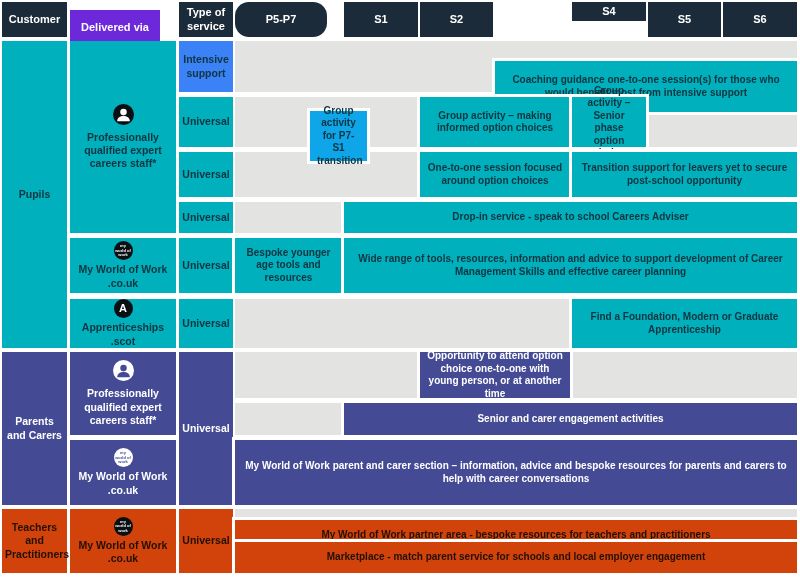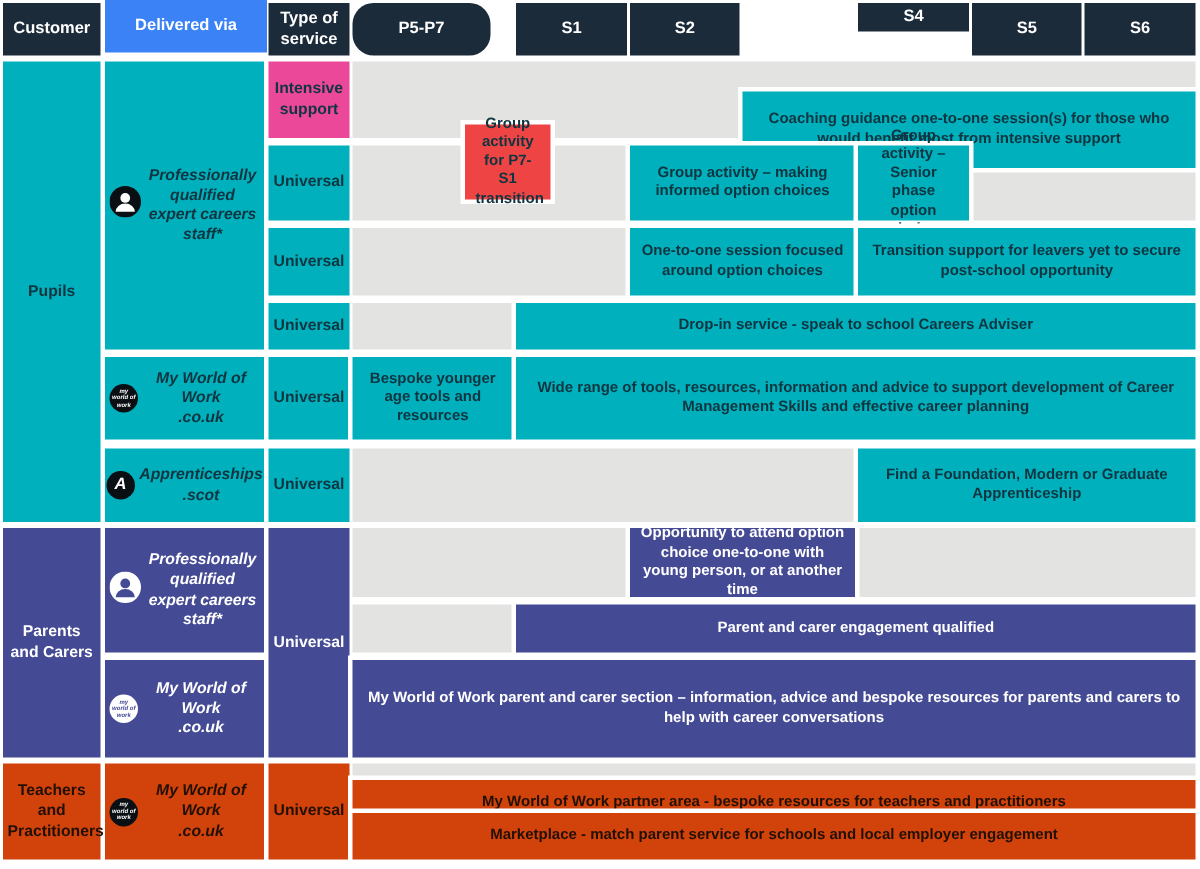--- a/index.html
+++ b/index.html
@@ -14,21 +14,21 @@
   .hdr{color:#fff;font-weight:700;font-size:11px;line-height:1.2;padding:2px;}
   .track{}
   .bar{
     font-weight:700;font-size:10px;line-height:1.25;padding:2px 7px;
     box-shadow:0 0 0 3px #ffffff;
   }
   .leftcell{
     font-weight:700;font-size:10.5px;line-height:1.25;padding:2px 3px;
     white-space:pre-line;
   }
-  .delivered{flex-direction:row;gap:3px;font-style:italic;}
+  .delivered{flex-direction:column;gap:3px;}
   .icon-circle{
     border-radius:50%;display:flex;flex-direction:column;
     align-items:center;justify-content:center;flex:0 0 auto;
   }
   .mwow-line{display:block;font-size:4px;line-height:4.4px;font-weight:700;letter-spacing:0;}
   .a-letter{font-size:11px;font-weight:700;line-height:1;}
   .lbl{display:block;width:100%;}
 </style>
 </head>
 <body>
@@ -41,21 +41,21 @@
     <div class="cell track" style="left: 235px; top: 238px; width: 562px; height: 55px; background: rgb(227, 227, 225);"></div>
     <div class="cell track" style="left: 235px; top: 299px; width: 562px; height: 49px; background: rgb(227, 227, 225);"></div>
     <div class="cell track" style="left: 235px; top: 352px; width: 562px; height: 46px; background: rgb(227, 227, 225);"></div>
     <div class="cell track" style="left: 235px; top: 403px; width: 562px; height: 32px; background: rgb(227, 227, 225);"></div>
     <div class="cell track" style="left: 235px; top: 440px; width: 562px; height: 65px; background: rgb(227, 227, 225);"></div>
     <div class="cell track" style="left: 235px; top: 509px; width: 562px; height: 30px; background: rgb(227, 227, 225);"></div>
     <div class="cell track" style="left: 235px; top: 542px; width: 562px; height: 31px; background: rgb(227, 227, 225);"></div>
     <div class="cell hdr" style="left: 2px; top: 2px; width: 65px; height: 35px; background: rgb(28, 43, 58);">
       <span class="lbl">Customer</span>
     </div>
-    <div class="cell hdr" style="left: 70px; top: 0; width: 108px; height: 35px; background: #3b82f6;">
+    <div class="cell hdr" style="left: 70px; top: 10px; width: 90px; height: 35px; background: #6d28d9;">
       <span class="lbl">Delivered via</span>
     </div>
     <div class="cell hdr" style="left: 179px; top: 2px; width: 54px; height: 35px; background: rgb(28, 43, 58);">
       <span class="lbl">Type of service</span>
     </div>
     <div class="cell hdr" style="left: 235px; top: 2px; width: 92px; height: 35px; background: rgb(28, 43, 58); border-radius: 14px;">
       <span class="lbl">P5-P7</span>
     </div>
     <div class="cell hdr" style="left: 344px; top: 2px; width: 74px; height: 35px; background: rgb(28, 43, 58);">
       <span class="lbl">S1</span>
@@ -75,30 +75,30 @@
     <div class="cell leftcell" style="left: 2px; top: 41px; width: 65px; height: 307px; background: rgb(0, 176, 189); color: rgb(15, 53, 64);"><span class="lbl">Pupils</span></div>
     <div class="cell leftcell delivered" style="left: 70px; top: 41px; width: 106px; height: 192px; background: rgb(0, 176, 189); color: rgb(15, 53, 64);"><div><svg width="21" height="21" viewBox="0 0 20 20">
           <circle cx="10" cy="10" r="10" fill="#0a0f14"></circle>
           <circle cx="10" cy="7.6" r="3.1" fill="#ffffff"></circle>
           <path d="M3.9 16.4 a6.1 5.3 0 0 1 12.2 0 z" fill="#ffffff"></path>
         </svg></div><span class="lbl">Professionally qualified expert careers staff*</span></div>
     <div class="cell leftcell delivered" style="left: 70px; top: 238px; width: 106px; height: 55px; background: rgb(0, 176, 189); color: rgb(15, 53, 64);"><div class="cell icon-circle" style="position: static; width: 19px; height: 19px; background: rgb(10, 15, 20); color: rgb(255, 255, 255);"><span class="mwow-line">my</span><span class="mwow-line">world of</span><span class="mwow-line">work</span></div><span class="lbl">My World of Work
 .co.uk</span></div>
     <div class="cell leftcell delivered" style="left: 70px; top: 299px; width: 106px; height: 49px; background: rgb(0, 176, 189); color: rgb(15, 53, 64);"><div class="cell icon-circle" style="position: static; width: 19px; height: 19px; background: rgb(10, 15, 20); color: rgb(255, 255, 255);"><span class="a-letter">A</span></div><span class="lbl">Apprenticeships
 .scot</span></div>
-    <div class="cell leftcell" style="left: 179px; top: 41px; width: 54px; height: 51px; background: #ec4899; color: rgb(15, 53, 64);"><span class="lbl">Intensive support</span></div>
+    <div class="cell leftcell" style="left: 179px; top: 41px; width: 54px; height: 51px; background: #3b82f6; color: rgb(15, 53, 64);"><span class="lbl">Intensive support</span></div>
     <div class="cell leftcell" style="left: 179px; top: 97px; width: 54px; height: 50px; background: rgb(0, 176, 189); color: rgb(15, 53, 64);"><span class="lbl">Universal</span></div>
     <div class="cell leftcell" style="left: 179px; top: 152px; width: 54px; height: 45px; background: rgb(0, 176, 189); color: rgb(15, 53, 64);"><span class="lbl">Universal</span></div>
     <div class="cell leftcell" style="left: 179px; top: 202px; width: 54px; height: 31px; background: rgb(0, 176, 189); color: rgb(15, 53, 64);"><span class="lbl">Universal</span></div>
     <div class="cell leftcell" style="left: 179px; top: 238px; width: 54px; height: 55px; background: rgb(0, 176, 189); color: rgb(15, 53, 64);"><span class="lbl">Universal</span></div>
     <div class="cell leftcell" style="left: 179px; top: 299px; width: 54px; height: 49px; background: rgb(0, 176, 189); color: rgb(15, 53, 64);"><span class="lbl">Universal</span></div>
     <div class="cell bar" style="left: 495px; top: 41px; width: 302px; height: 51px; background: rgb(0, 176, 189); color: rgb(15, 53, 64); margin-top: 20px;">
       <span class="lbl">Coaching guidance one-to-one session(s) for those who would benefit most from intensive support</span>
     </div>
-    <div class="cell bar" style="left: 310px; top: 83px; width: 57px; height: 50px; background: #ef4444; color: rgb(15, 53, 64);">
+    <div class="cell bar" style="left: 310px; top: 111px; width: 57px; height: 50px; background: #0ea5e9; color: rgb(15, 53, 64);">
       <span class="lbl">Group activity for P7-S1 transition</span>
     </div>
     <div class="cell bar" style="left: 420px; top: 97px; width: 150px; height: 50px; background: rgb(0, 176, 189); color: rgb(15, 53, 64);">
       <span class="lbl">Group activity – making informed option choices</span>
     </div>
     <div class="cell bar" style="left: 572px; top: 97px; width: 74px; height: 50px; background: rgb(0, 176, 189); color: rgb(15, 53, 64);">
       <span class="lbl">Group activity – Senior phase option choice</span>
     </div>
     <div class="cell bar" style="left: 420px; top: 152px; width: 150px; height: 45px; background: rgb(0, 176, 189); color: rgb(15, 53, 64);">
       <span class="lbl">One-to-one session focused around option choices</span>
@@ -124,21 +124,21 @@
           <circle cx="10" cy="7.6" r="3.1" fill="#444a94"></circle>
           <path d="M3.9 16.4 a6.1 5.3 0 0 1 12.2 0 z" fill="#444a94"></path>
         </svg></div><span class="lbl">Professionally qualified expert careers staff*</span></div>
     <div class="cell leftcell delivered" style="left: 70px; top: 440px; width: 106px; height: 65px; background: rgb(68, 74, 148); color: rgb(255, 255, 255);"><div class="cell icon-circle" style="position: static; width: 19px; height: 19px; background: rgb(255, 255, 255); color: rgb(68, 74, 148);"><span class="mwow-line">my</span><span class="mwow-line">world of</span><span class="mwow-line">work</span></div><span class="lbl">My World of Work
 .co.uk</span></div>
     <div class="cell leftcell" style="left: 179px; top: 352px; width: 54px; height: 153px; background: rgb(68, 74, 148); color: rgb(255, 255, 255);"><span class="lbl">Universal</span></div>
     <div class="cell bar" style="left: 420px; top: 352px; width: 150px; height: 46px; background: rgb(68, 74, 148); color: rgb(255, 255, 255);">
       <span class="lbl">Opportunity to attend option choice one-to-one with young person, or at another time</span>
     </div>
     <div class="cell bar" style="left: 344px; top: 403px; width: 453px; height: 32px; background: rgb(68, 74, 148); color: rgb(255, 255, 255);">
-      <span class="lbl">Parent and carer engagement qualified</span>
+      <span class="lbl">Senior and carer engagement activities</span>
     </div>
     <div class="cell bar" style="left: 235px; top: 440px; width: 562px; height: 65px; background: rgb(68, 74, 148); color: rgb(255, 255, 255);">
       <span class="lbl">My World of Work parent and carer section – information, advice and bespoke resources for parents and carers to help with career conversations</span>
     </div>
     <div class="cell leftcell" style="left: 2px; top: 509px; width: 65px; height: 64px; background: rgb(210, 67, 12); color: rgb(35, 16, 4);"><span class="lbl">Teachers and Practitioners</span></div>
     <div class="cell leftcell delivered" style="left: 70px; top: 509px; width: 106px; height: 64px; background: rgb(210, 67, 12); color: rgb(35, 16, 4);"><div class="cell icon-circle" style="position: static; width: 19px; height: 19px; background: rgb(10, 15, 20); color: rgb(255, 255, 255);"><span class="mwow-line">my</span><span class="mwow-line">world of</span><span class="mwow-line">work</span></div><span class="lbl">My World of Work
 .co.uk</span></div>
     <div class="cell leftcell" style="left: 179px; top: 509px; width: 54px; height: 64px; background: rgb(210, 67, 12); color: rgb(35, 16, 4);"><span class="lbl">Universal</span></div>
     <div class="cell bar" style="left: 235px; top: 520px; width: 562px; height: 30px; background: rgb(210, 67, 12); color: rgb(35, 16, 4);">
       <span class="lbl">My World of Work partner area - bespoke resources for teachers and practitioners</span>

